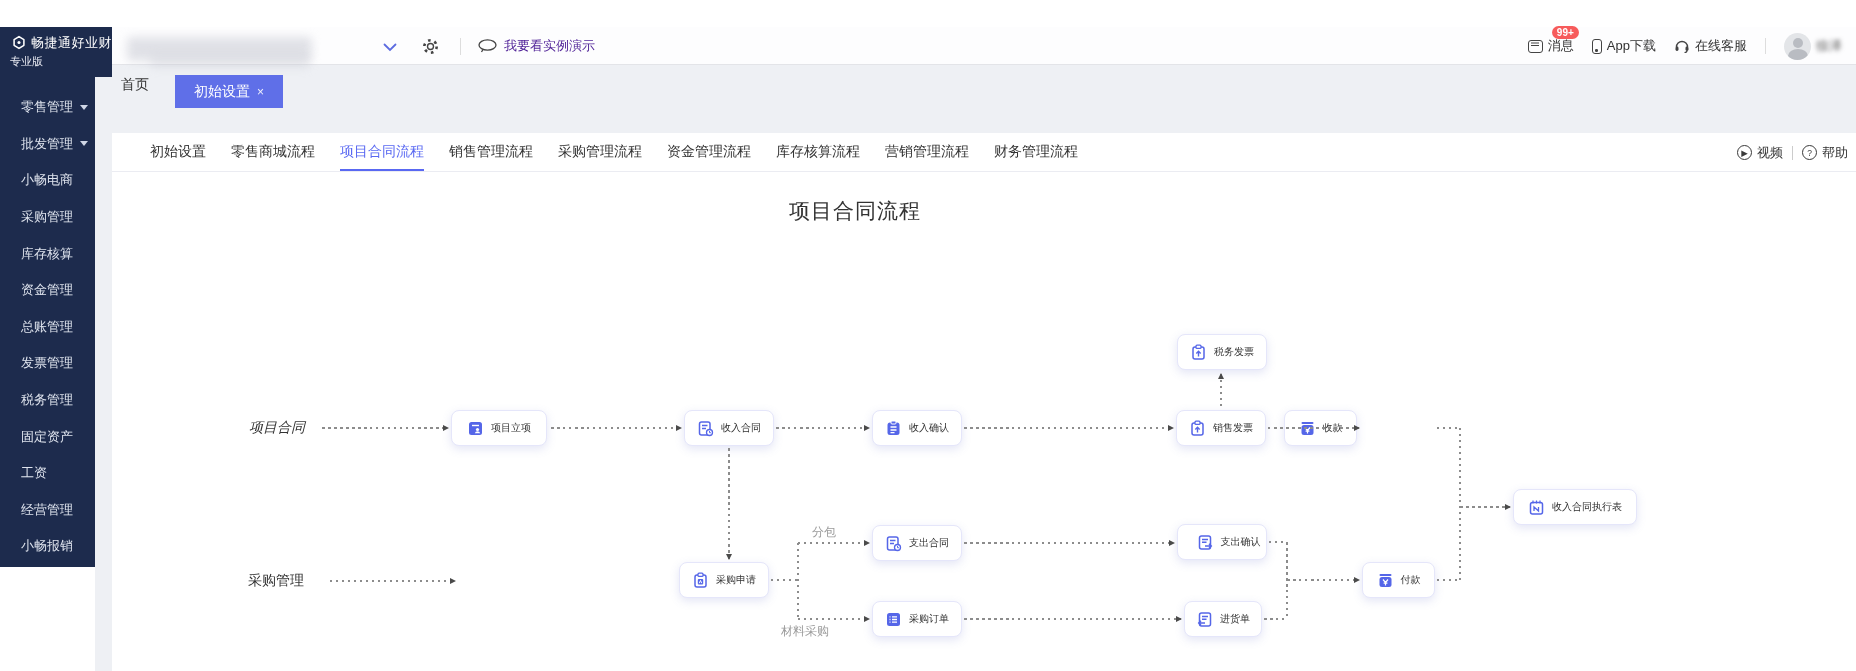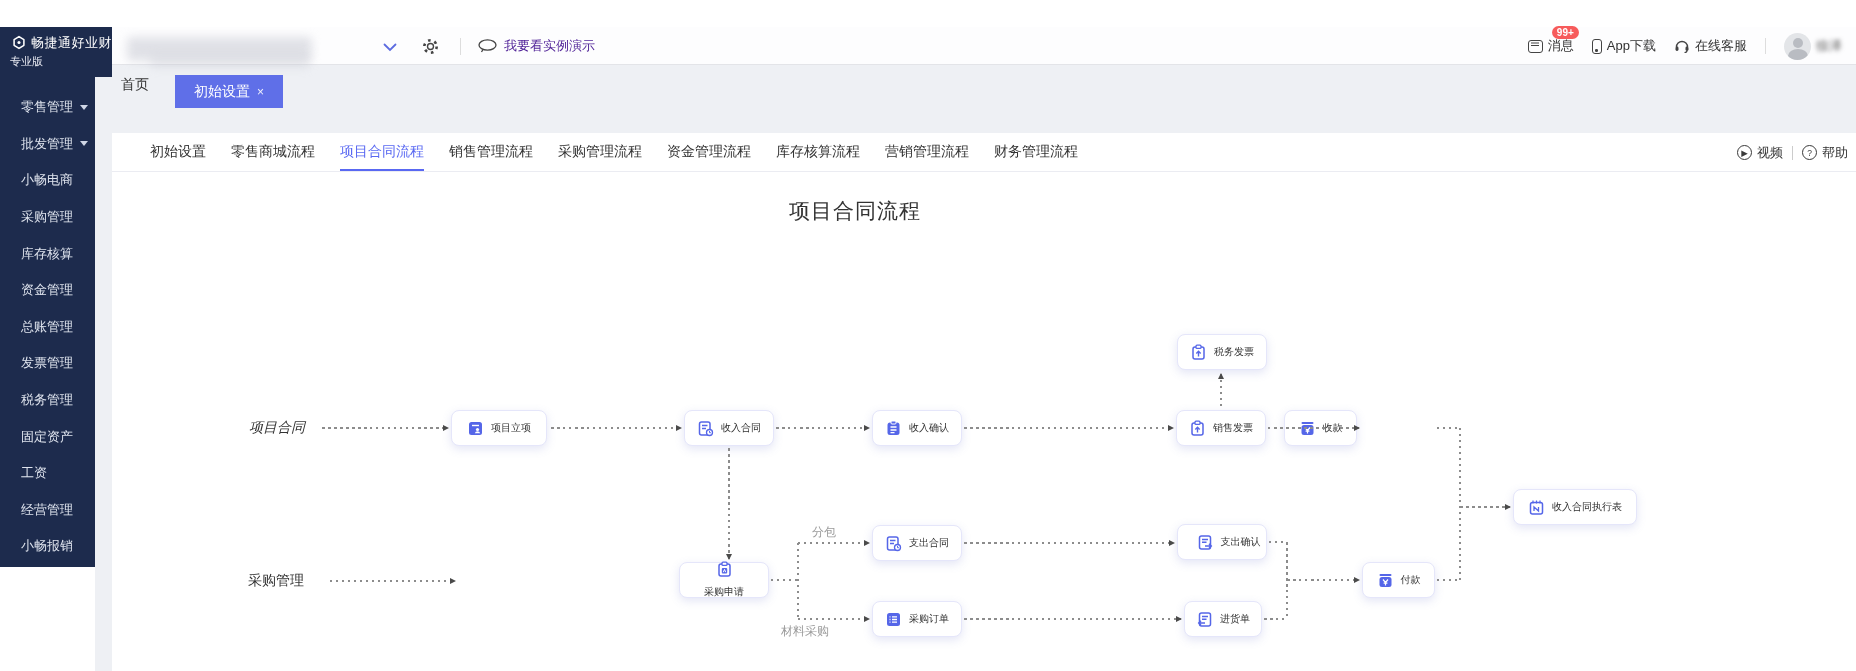--- a/index.html
+++ b/index.html
@@ -304,21 +304,21 @@
       <div class="flow-node" style="left: 1177px; top: 524px; width: 90px; padding-left: 13px;">
         <span style="display: flex;">
           <svg width="17" height="17" viewBox="0 0 17 17">
             <rect x="2.5" y="2" width="11" height="13" rx="2" fill="none" stroke="#5566e8" stroke-width="1.5"></rect>
             <path d="M5 5.5 h6 M5 8.2 h4.5" stroke="#5566e8" stroke-width="1.4"></path>
             <path d="M8 12 h6 M12 9.8 L14.3 12 L12 14.2" stroke="#5566e8" stroke-width="1.4" fill="none"></path>
           </svg>
         </span>
         <span>支出确认</span>
       </div>
-      <div class="flow-node" style="left: 679px; top: 562px; width: 90px; flex-direction: column;">
+      <div class="flow-node" style="left: 679px; top: 562px; width: 90px;">
         <span style="display: flex;">
           <svg width="17" height="17" viewBox="0 0 17 17">
             <rect x="3" y="3" width="11" height="12" rx="2" fill="none" stroke="#5566e8" stroke-width="1.5"></rect>
             <rect x="6" y="1.2" width="5" height="3.2" rx="1" fill="#fff" stroke="#5566e8" stroke-width="1.3"></rect>
             <rect x="5.8" y="7" width="5.4" height="5.4" rx="1" fill="#5566e8"></rect>
             <path d="M7.3 11.2 L8.5 8.4 L9.7 11.2" stroke="#fff" stroke-width="1" fill="none"></path>
           </svg>
         </span>
         <span>采购申请</span>
       </div>

